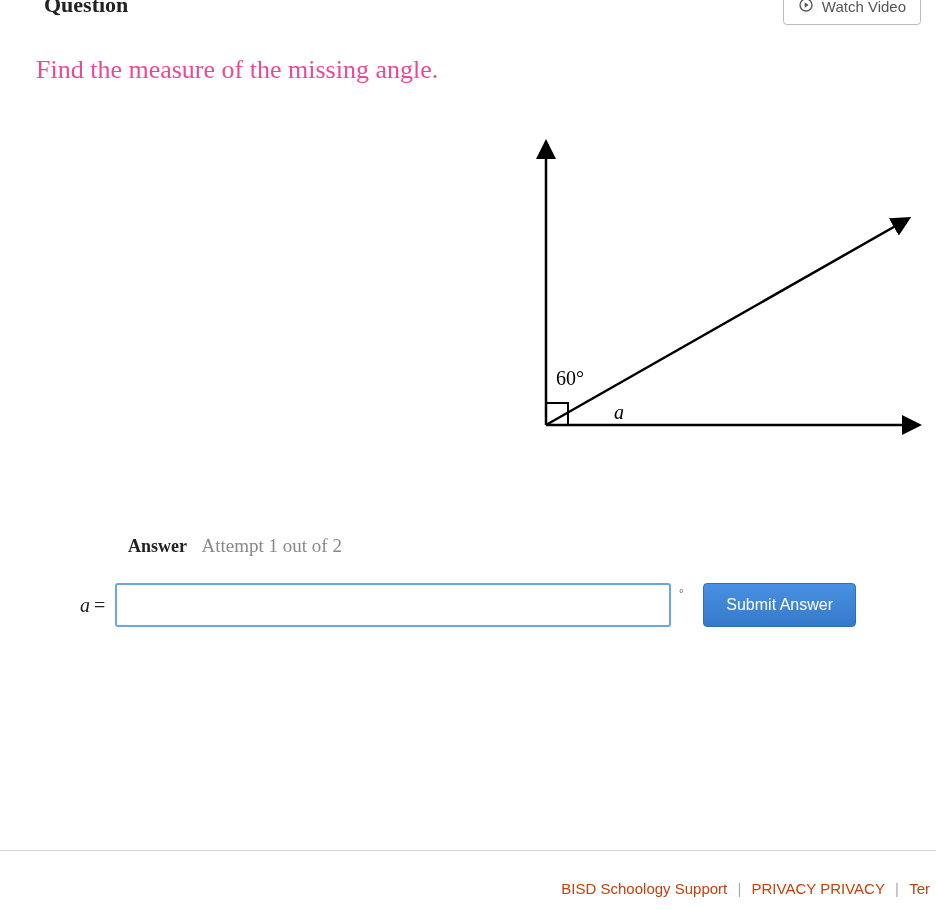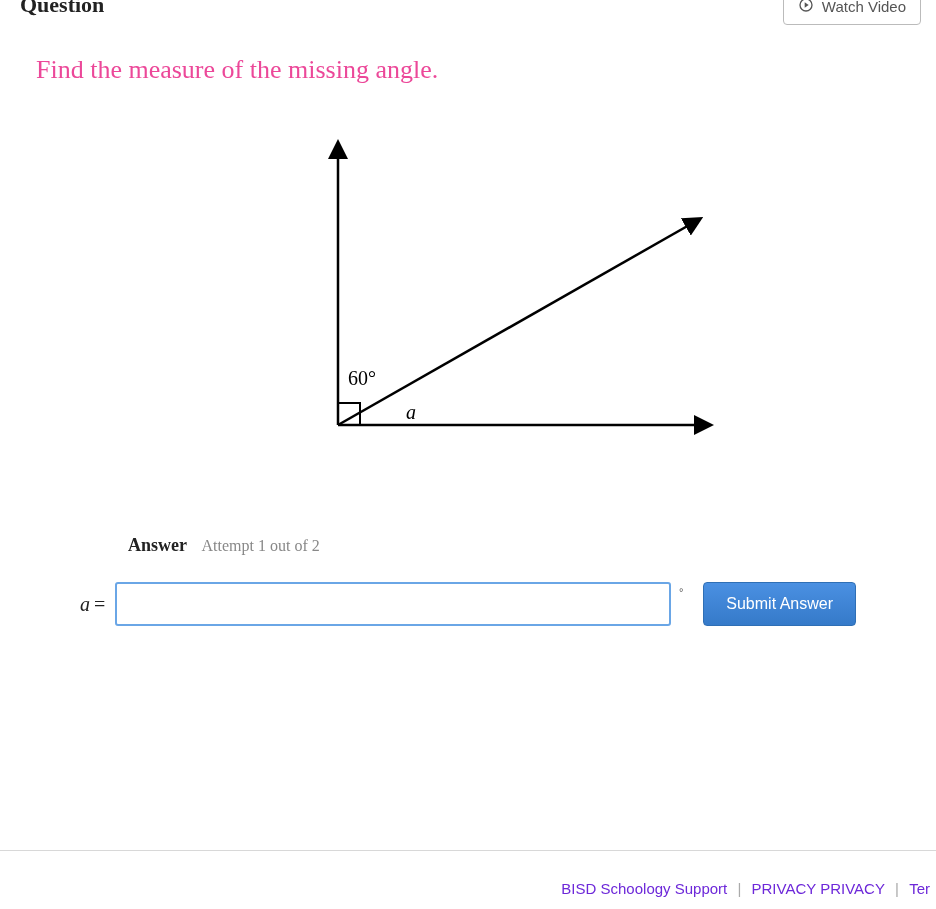--- a/index.html
+++ b/index.html
@@ -16,20 +16,21 @@
     background: #fff;
     width: 100%;
     min-height: 100%;
     position: relative;
   }
   .top-row {
     display: flex;
     justify-content: space-between;
     align-items: flex-start;
     padding: 0 20px 0 20px;
+    margin-left: 24px;
   }
   .question-heading {
     font-family: Georgia, serif;
     font-size: 22px;
     font-weight: bold;
     color: #222;
     padding-top: 0;
     margin-top: -8px;
   }
   .watch-video-btn {
@@ -50,37 +51,37 @@
   .watch-video-btn svg { width: 16px; height: 16px; }
   .prompt {
     font-family: Georgia, serif;
     font-size: 26px;
     color: #ec4899;
     padding: 30px 36px 10px 36px;
   }
   .diagram-area {
     width: 100%;
     display: flex;
-    justify-content: center;
+    justify-content: flex-end;
     padding: 30px 0 10px 0;
   }
   .diagram-svg { width: 520px; height: 360px; }
   .answer-section {
     padding: 40px 80px 10px 80px;
   }
   .answer-label-row {
     font-family: Georgia, serif;
     font-size: 18px;
     color: #222;
     margin-bottom: 26px;
   }
   .answer-label-row .answer-word { font-weight: bold; margin-left: 48px; }
   .answer-label-row .attempt-text {
     color: #888;
-    font-size: 16px;
+    font-size: 19px;
     margin-left: 10px;
   }
   .answer-input-row {
     display: flex;
     align-items: center;
     gap: 6px;
   }
   .a-equals {
     font-family: Georgia, serif;
     font-style: italic;
@@ -123,21 +124,21 @@
   }
   .footer {
     position: absolute;
     bottom: 12px;
     right: 0;
     font-family: Arial, sans-serif;
     font-size: 15px;
     color: #555;
   }
   .footer .flink {
-    color: #6d28d9;
+    color: #c2410c;
     margin: 0 6px;
   }
   .footer .sep { color: #aaa; }
   .hr {
     position: absolute;
     left: 0; right: 0;
     bottom: 58px;
     border-top: 1px solid #d8d8d8;
   }
   .angle-label {

